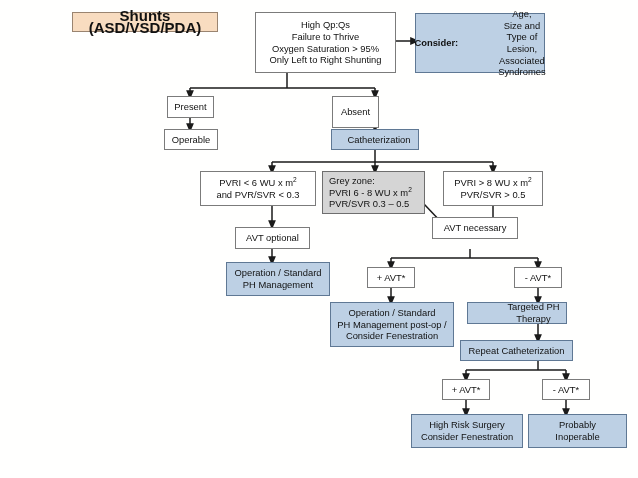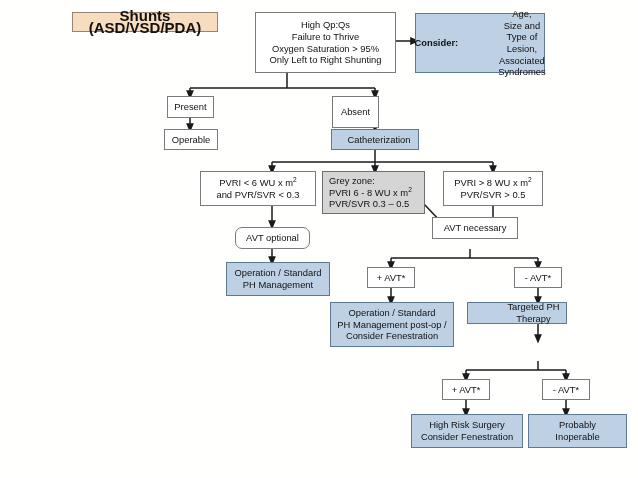--- a/index.html
+++ b/index.html
@@ -168,37 +168,38 @@
     <span>Grey zone:</span>
     <span><span>PVRI 6 - 8 WU x m</span><sup>2</sup></span>
     <span>PVR/SVR 0.3 – 0.5</span>
   </div>
 
   <div class="node" style="left:443px; top:171px; width:100px; height:35px; flex-direction:column;">
     <span><span>PVRI &gt; 8 WU x m</span><sup>2</sup></span>
     <span>PVR/SVR &gt; 0.5</span>
   </div>
 
-  <div class="node" style="left:235px; top:227px; width:75px; height:22px;border-radius:7px;">AVT optional</div>
+  <div class="node" style="left:235px; top:227px; width:75px; height:22px;">AVT optional</div>
 
   <div class="node" style="left:432px; top:217px; width:86px; height:22px;">AVT necessary</div>
 
   <div class="node blue" style="left:226px; top:262px; width:104px; height:34px;">Operation / Standard
 PH Management</div>
 
   <div class="node" style="left:367px; top:267px; width:48px; height:21px;">+ AVT*</div>
 
   <div class="node" style="left:514px; top:267px; width:48px; height:21px;">- AVT*</div>
 
   <div class="node blue" style="left:330px; top:302px; width:124px; height:45px;">Operation / Standard
 PH Management post-op /
 Consider Fenestration</div>
 
   <div class="node blue" style="left:467px; top:302px; width:100px; height:22px;padding-left:36px;">Targeted PH Therapy</div>
 
+  <div class="node blue" style="left:460px; top:340px; width:113px; height:21px;">Repeat Catheterization</div>
 
   <div class="node" style="left:442px; top:379px; width:48px; height:21px;">+ AVT*</div>
 
   <div class="node" style="left:542px; top:379px; width:48px; height:21px;">- AVT*</div>
 
   <div class="node blue" style="left:411px; top:414px; width:112px; height:34px;">High Risk Surgery
 Consider Fenestration</div>
 
   <div class="node blue" style="left:528px; top:414px; width:99px; height:34px;">Probably
 Inoperable</div>

